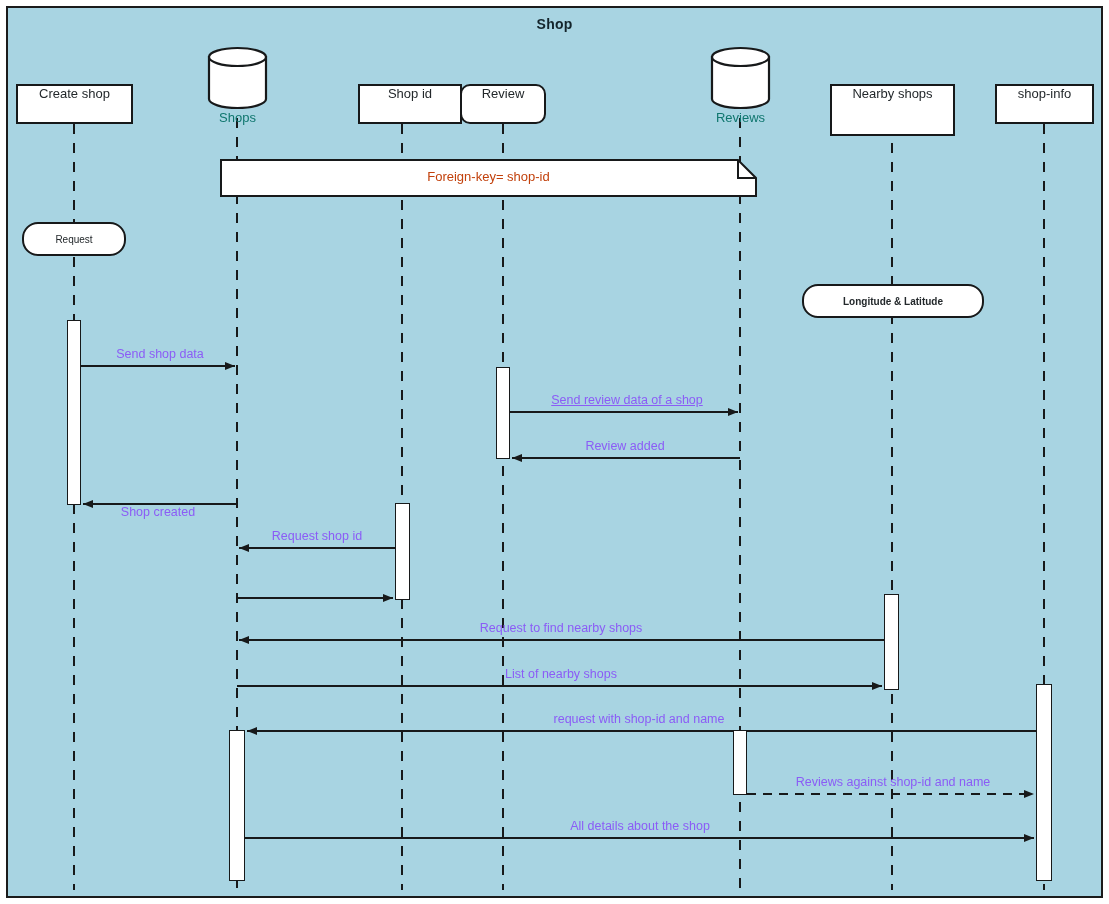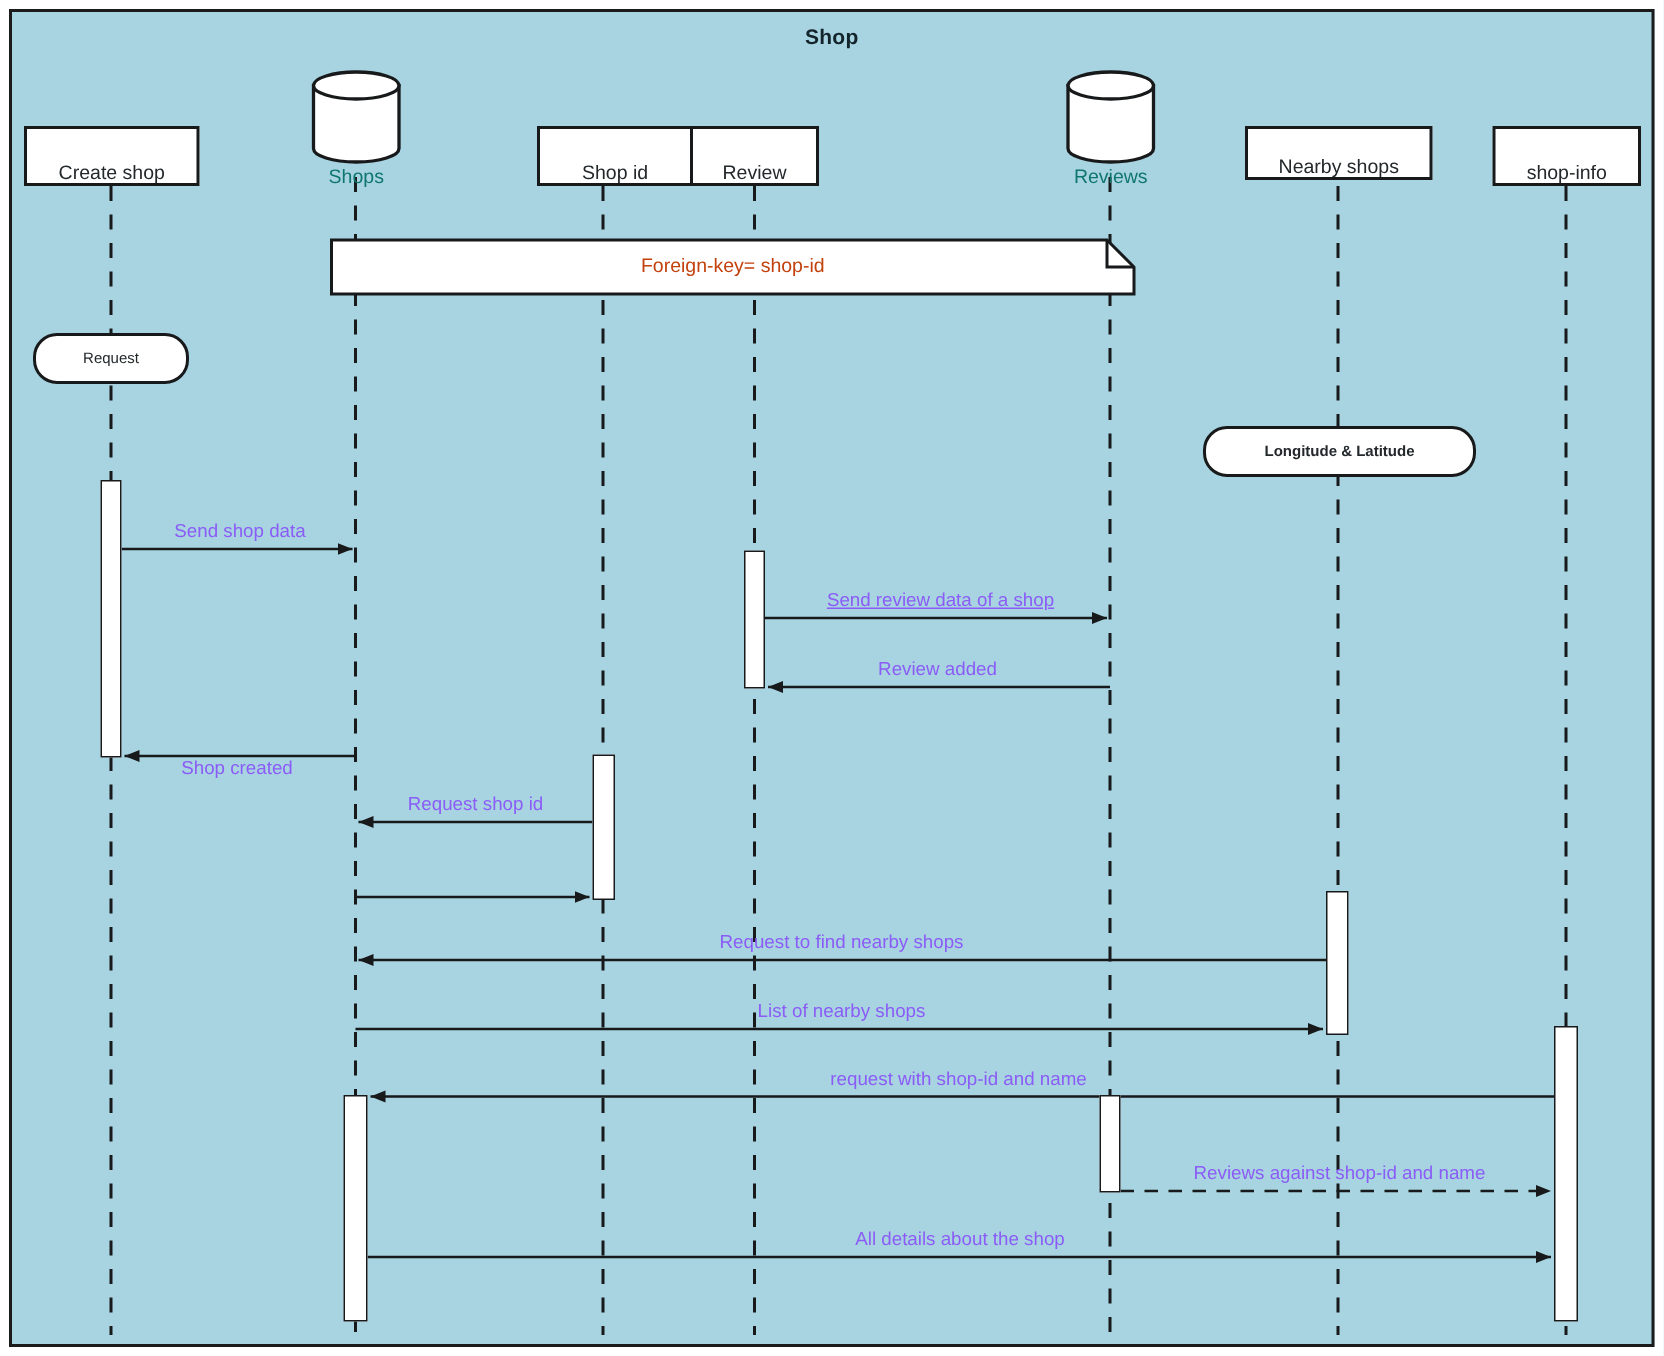--- a/index.html
+++ b/index.html
@@ -47,21 +47,21 @@
     height: 904px;
     overflow: visible;
     pointer-events: none;
   }
   .participant-box {
     position: absolute;
     box-sizing: border-box;
     background: #ffffff;
     border: 2px solid #17191a;
     display: flex;
-    align-items: flex-end;
+    align-items: flex-start;
     justify-content: center;
     font-size: 13px;
     color: #23282b;
     text-align: center;
   }
   .db-label {
     position: absolute;
     font-size: 13px;
     color: #0f766e;
     text-align: center;
@@ -161,24 +161,24 @@
 
   <div id="participants-layer">
       <div class="db-label" style="left: 184px; top: 110px; width: 107px;">Shops</div>
       <div class="db-label" style="left: 687px; top: 110px; width: 107px;">Reviews</div>
       <div class="participant-box" style="left: 16px; top: 84px; width: 117px; height: 40px;">
         <span>Create shop</span>
       </div>
       <div class="participant-box" style="left: 358px; top: 84px; width: 104px; height: 40px;">
         <span>Shop id</span>
       </div>
-      <div class="participant-box" style="left: 460px; top: 84px; width: 86px; height: 40px;">
+      <div class="participant-box" style="left: 460px; top: 84px; width: 86px; height: 40px; border-radius: 10px;">
         <span>Review</span>
       </div>
-      <div class="participant-box" style="left: 830px; top: 84px; width: 125px; height: 36px;">
+      <div class="participant-box" style="left: 830px; top: 84px; width: 125px; height: 52px;">
         <span>Nearby shops</span>
       </div>
       <div class="participant-box" style="left: 995px; top: 84px; width: 99px; height: 40px;">
         <span>shop-info</span>
       </div>
     </div>
   <div id="ovals-layer">
       <div class="oval" style="left: 22px; top: 222px; width: 104px; height: 34px;">
         <span>Request</span>
       </div>

